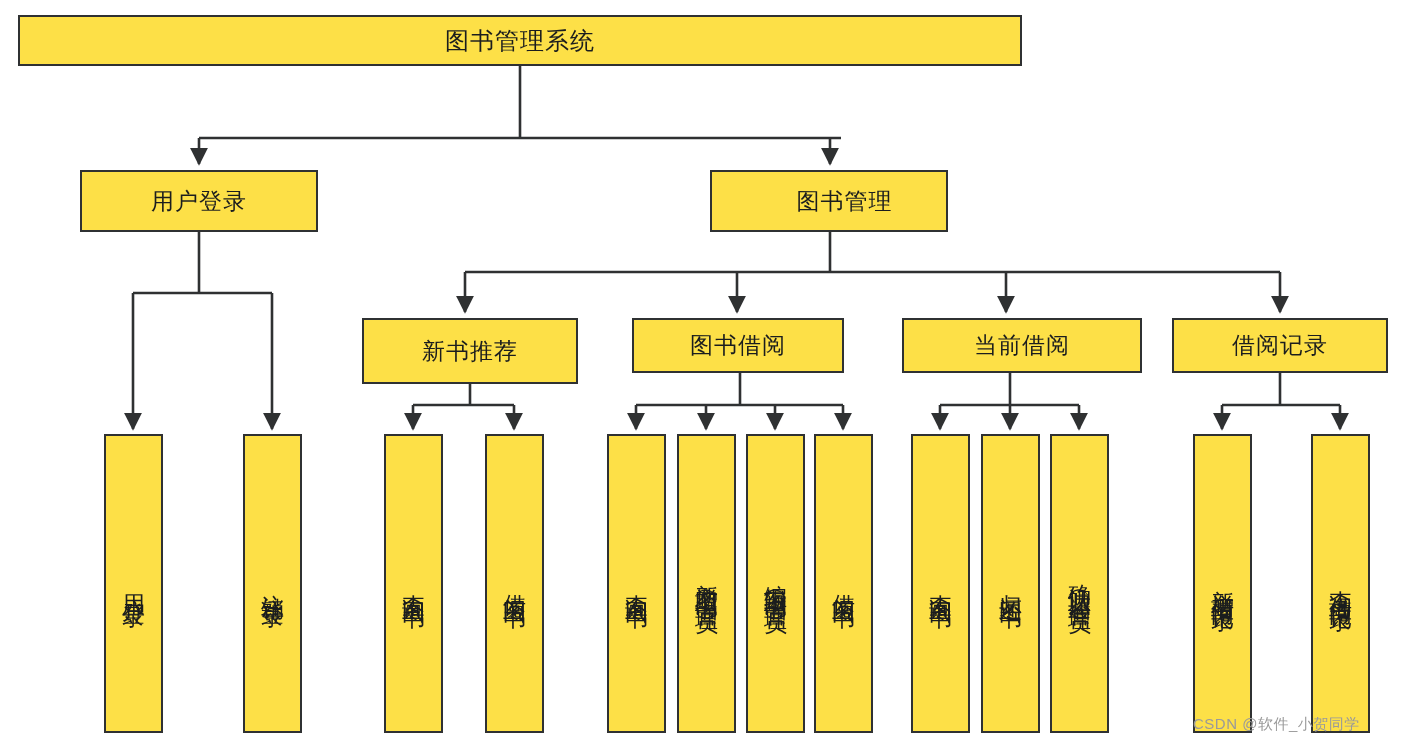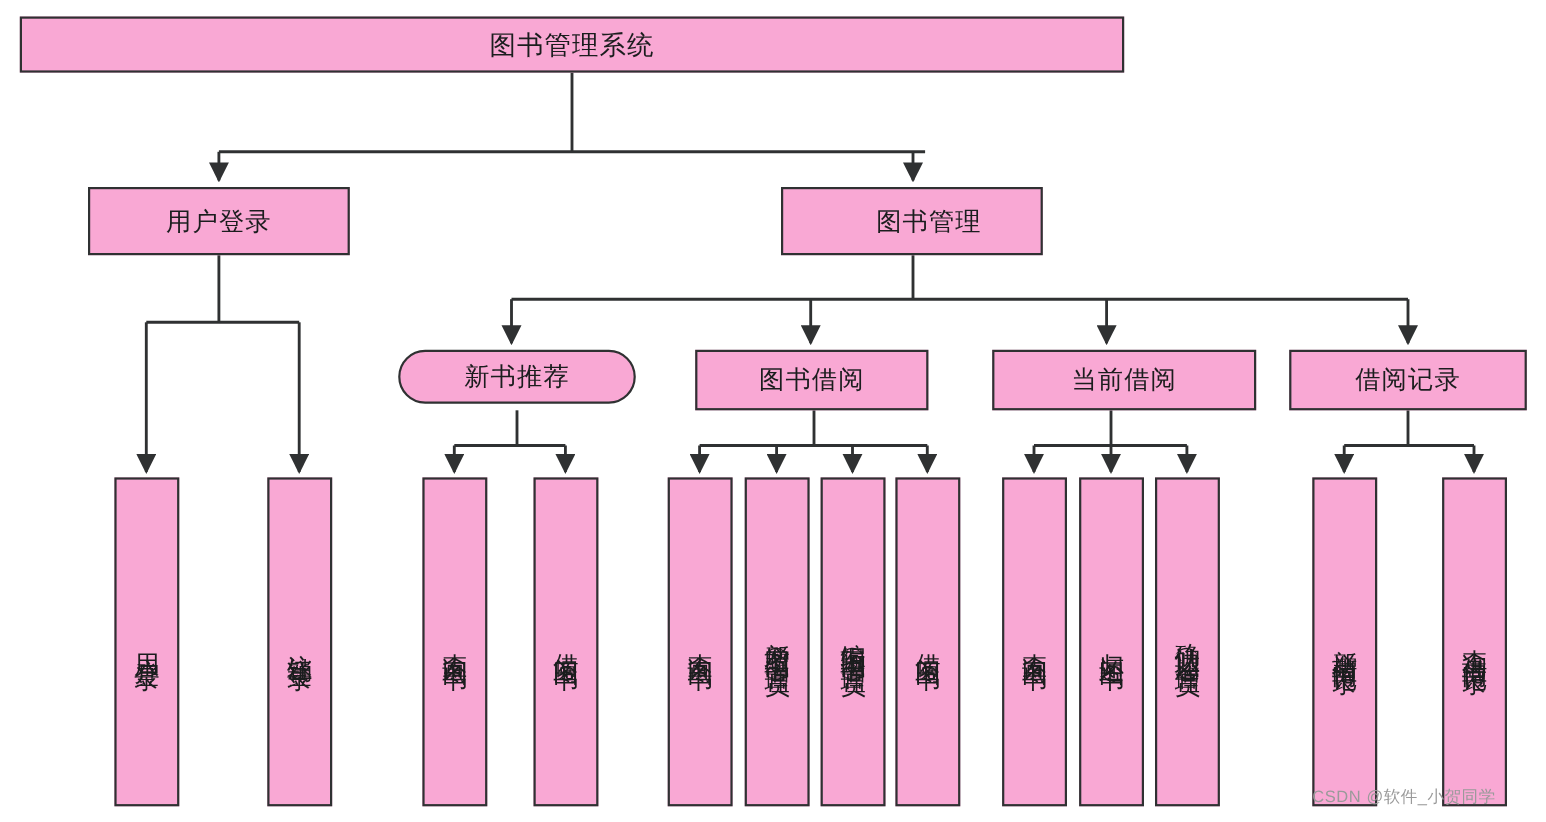--- a/index.html
+++ b/index.html
@@ -22,21 +22,21 @@
     left: 0;
     top: 0;
     width: 1405px;
     height: 747px;
     pointer-events: none;
   }
   .node {
     position: absolute;
     box-sizing: border-box;
     border: 2px solid #2f3132;
-    background: #f9a8d4;
+    background: #fde047;
     display: flex;
     align-items: center;
     justify-content: center;
     color: #1b1d1e;
   }
   .node.horiz {
     font-size: 23px;
     letter-spacing: 1px;
   }
   .node.root {
@@ -119,21 +119,21 @@
       <path d="M 1222,405 L 1222,429" marker-end="url(#arrow)"></path>
       <path d="M 1340,405 L 1340,429" marker-end="url(#arrow)"></path>
     </g>
   </svg>
 
   <div class="node horiz root" style="left:18px; top:15px; width:1004px; height:51px;">图书管理系统</div>
 
   <div class="node horiz" style="left:80px; top:170px; width:238px; height:62px;">用户登录</div>
   <div class="node horiz" style="left:710px; top:170px; width:238px; height:62px;padding-left:31px;">图书管理</div>
 
-  <div class="node horiz" style="left:362px; top:318px; width:216px; height:49px;border-radius:25px;">新书推荐</div>
+  <div class="node horiz" style="left:362px; top:318px; width:216px; height:66px;">新书推荐</div>
   <div class="node horiz" style="left:632px; top:318px; width:212px; height:55px;">图书借阅</div>
   <div class="node horiz" style="left:902px; top:318px; width:240px; height:55px;">当前借阅</div>
   <div class="node horiz" style="left:1172px; top:318px; width:216px; height:55px;">借阅记录</div>
 
   <div class="node vert" style="left:104px; top:434px; width:59px; height:299px;">
     <span class="vtext">用户登录</span>
   </div>
   <div class="node vert" style="left:243px; top:434px; width:59px; height:299px;">
     <span class="vtext">注销登录</span>
   </div>

